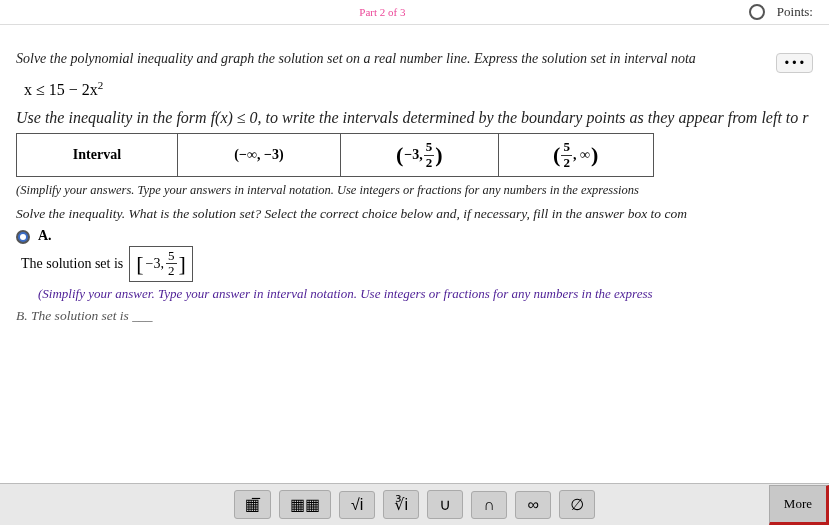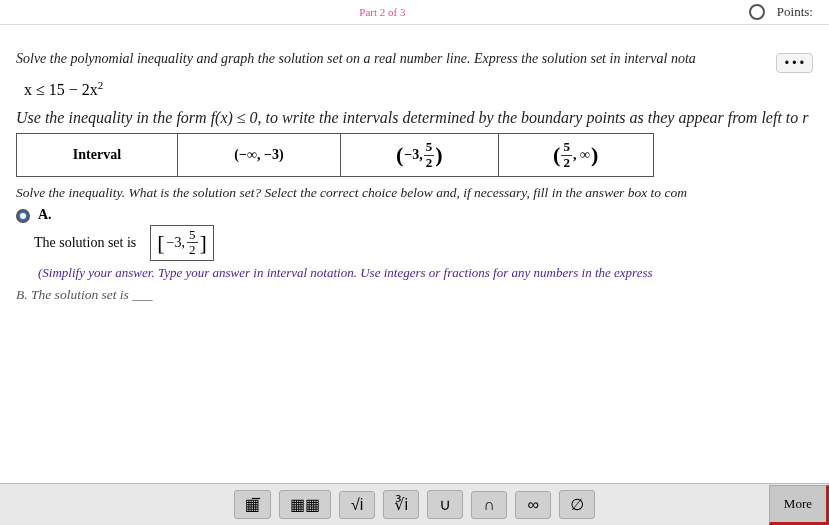--- a/index.html
+++ b/index.html
@@ -172,23 +172,23 @@
     }
 
     .choice-label {
       font-size: 14px;
       font-weight: bold;
     }
 
     .solution-set-line {
       display: flex;
       align-items: center;
-      gap: 14px;
-      font-size: 14px;
-      margin-left: 18px;
+      gap: 6px;
+      font-size: 14px;
+      margin-left: 5px;
       text-align: center;
     }
 
     .solution-box {
       display: inline-flex;
       align-items: center;
       border: 1px solid #555;
       padding: 2px 6px;
       font-size: 14px;
       gap: 2px;
@@ -300,20 +300,21 @@
               <span class="denominator">2</span>
             </span>
             <span>, ∞</span>
             <span class="big-bracket">)</span>
           </span>
         </td>
       </tr>
     </tbody>
   </table>
 
+  <p class="simplify-note">(Simplify your answers. Type your answers in interval notation. Use integers or fractions for any numbers in the expressions</p>
 
   <p class="solve-text">Solve the inequality. What is the solution set? Select the correct choice below and, if necessary, fill in the answer box to com</p>
 
   <div class="choice-row">
     <div class="radio-circle"></div>
     <span class="choice-label">A.</span>
   </div>
 
   <div class="solution-set-line">
     <span>The solution set is</span>

